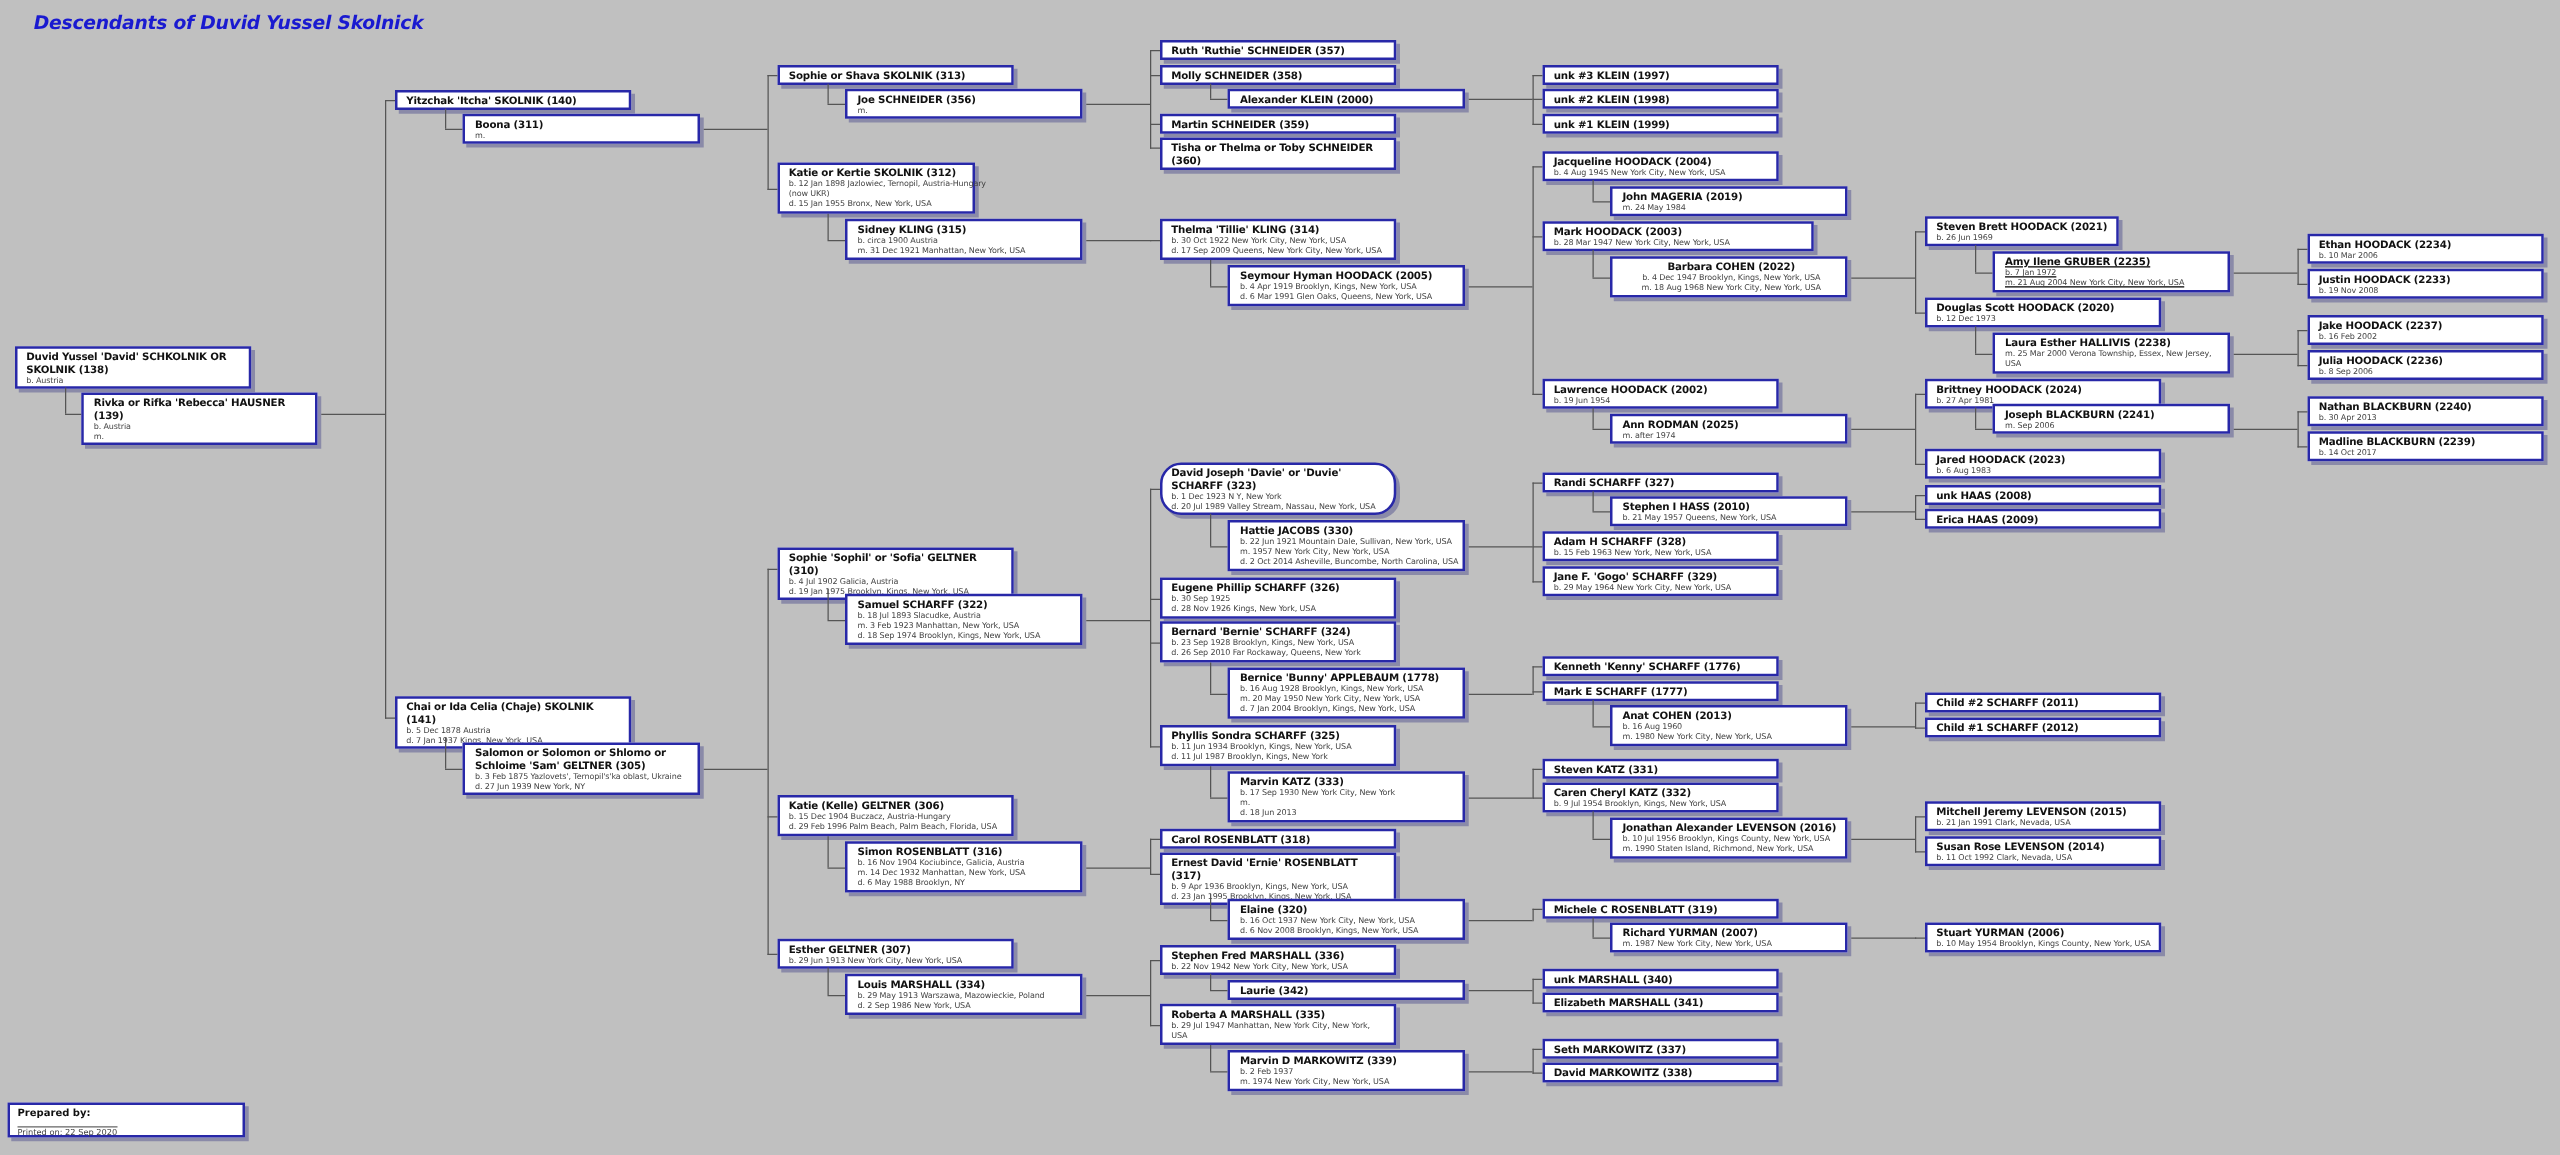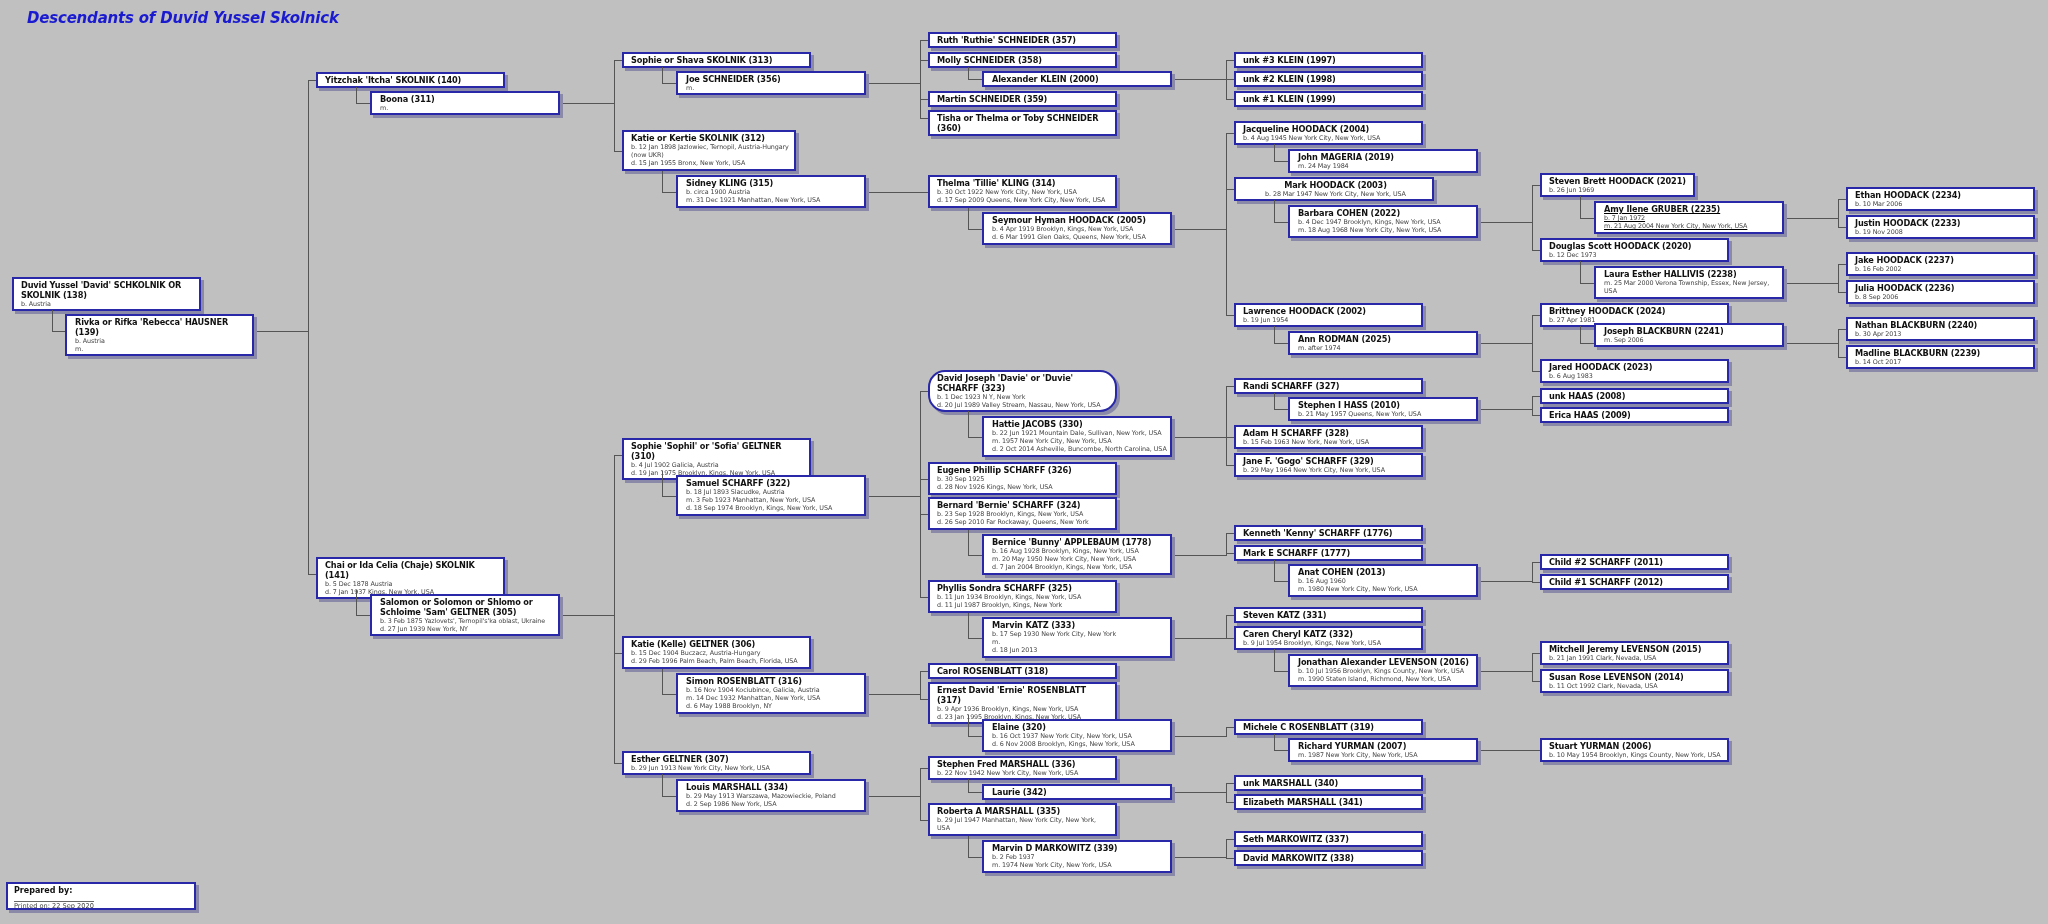--- a/index.html
+++ b/index.html
@@ -76,21 +76,21 @@
     </div>
     <div class="box" style="left: 1234px; top: 91px; width: 189px; min-height: 15px;">
       <div class="nm">unk #1 KLEIN (1999)</div>
     </div>
     <div class="box" style="left: 928px; top: 91px; width: 189px; min-height: 15px;">
       <div class="nm">Martin SCHNEIDER (359)</div>
     </div>
     <div class="box" style="left: 928px; top: 110px; width: 189px; min-height: 15px;">
       <div class="nm">Tisha or Thelma or Toby SCHNEIDER (360)</div>
     </div>
-    <div class="box" style="left: 622px; top: 130px; width: 174px; min-height: 41px;">
+    <div class="box" style="left: 622px; top: 130px; width: 158px; min-height: 41px;">
       <div class="nm">Katie or Kertie SKOLNIK (312)</div>
       <div class="ln">b. 12 Jan 1898 Jazlowiec, Ternopil, Austria-Hungary</div>
       <div class="ln">(now UKR)</div>
       <div class="ln">d. 15 Jan 1955 Bronx, New York, USA</div>
     </div>
     <div class="box spouse" style="left: 676px; top: 175px; width: 190px; min-height: 33px;">
       <div class="nm">Sidney KLING (315)</div>
       <div class="ln">b. circa 1900 Austria</div>
       <div class="ln">m. 31 Dec 1921 Manhattan, New York, USA</div>
     </div>
@@ -105,25 +105,25 @@
       <div class="ln">d. 6 Mar 1991 Glen Oaks, Queens, New York, USA</div>
     </div>
     <div class="box" style="left: 1234px; top: 121px; width: 189px; min-height: 23px;">
       <div class="nm">Jacqueline HOODACK (2004)</div>
       <div class="ln">b. 4 Aug 1945 New York City, New York, USA</div>
     </div>
     <div class="box spouse" style="left: 1288px; top: 149px; width: 190px; min-height: 23px;">
       <div class="nm">John MAGERIA (2019)</div>
       <div class="ln">m. 24 May 1984</div>
     </div>
-    <div class="box" style="left: 1234px; top: 177px; width: 200px; min-height: 23px; text-align: center;">
+    <div class="box" style="left: 1234px; top: 177px; width: 217px; min-height: 23px;">
       <div class="nm">Mark HOODACK (2003)</div>
       <div class="ln">b. 28 Mar 1947 New York City, New York, USA</div>
     </div>
-    <div class="box spouse" style="left: 1288px; top: 205px; width: 190px; min-height: 33px;">
+    <div class="box spouse" style="left: 1288px; top: 205px; width: 190px; min-height: 33px; text-align: center;">
       <div class="nm">Barbara COHEN (2022)</div>
       <div class="ln">b. 4 Dec 1947 Brooklyn, Kings, New York, USA</div>
       <div class="ln">m. 18 Aug 1968 New York City, New York, USA</div>
     </div>
     <div class="box" style="left: 1540px; top: 173px; width: 155px; min-height: 23px;">
       <div class="nm">Steven Brett HOODACK (2021)</div>
       <div class="ln">b. 26 Jun 1969</div>
     </div>
     <div class="box spouse" style="left: 1594px; top: 201px; width: 190px; min-height: 33px; text-decoration: underline;">
       <div class="nm">Amy Ilene GRUBER (2235)</div>

